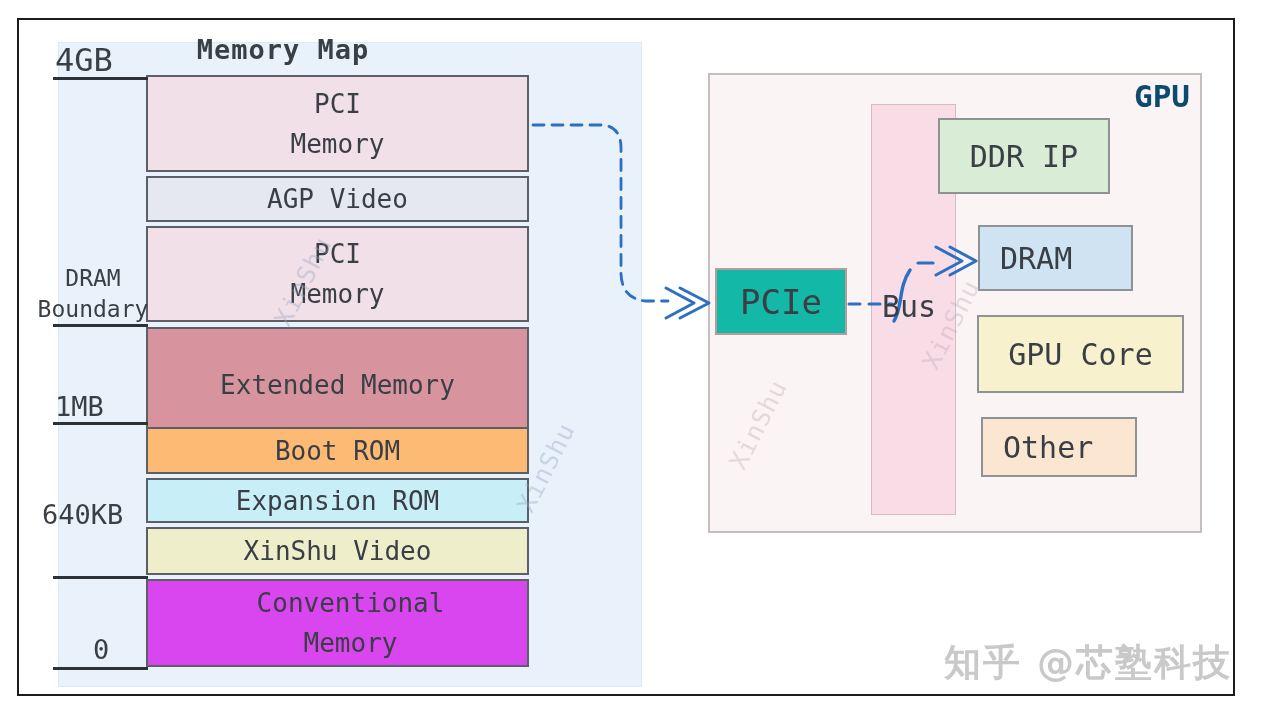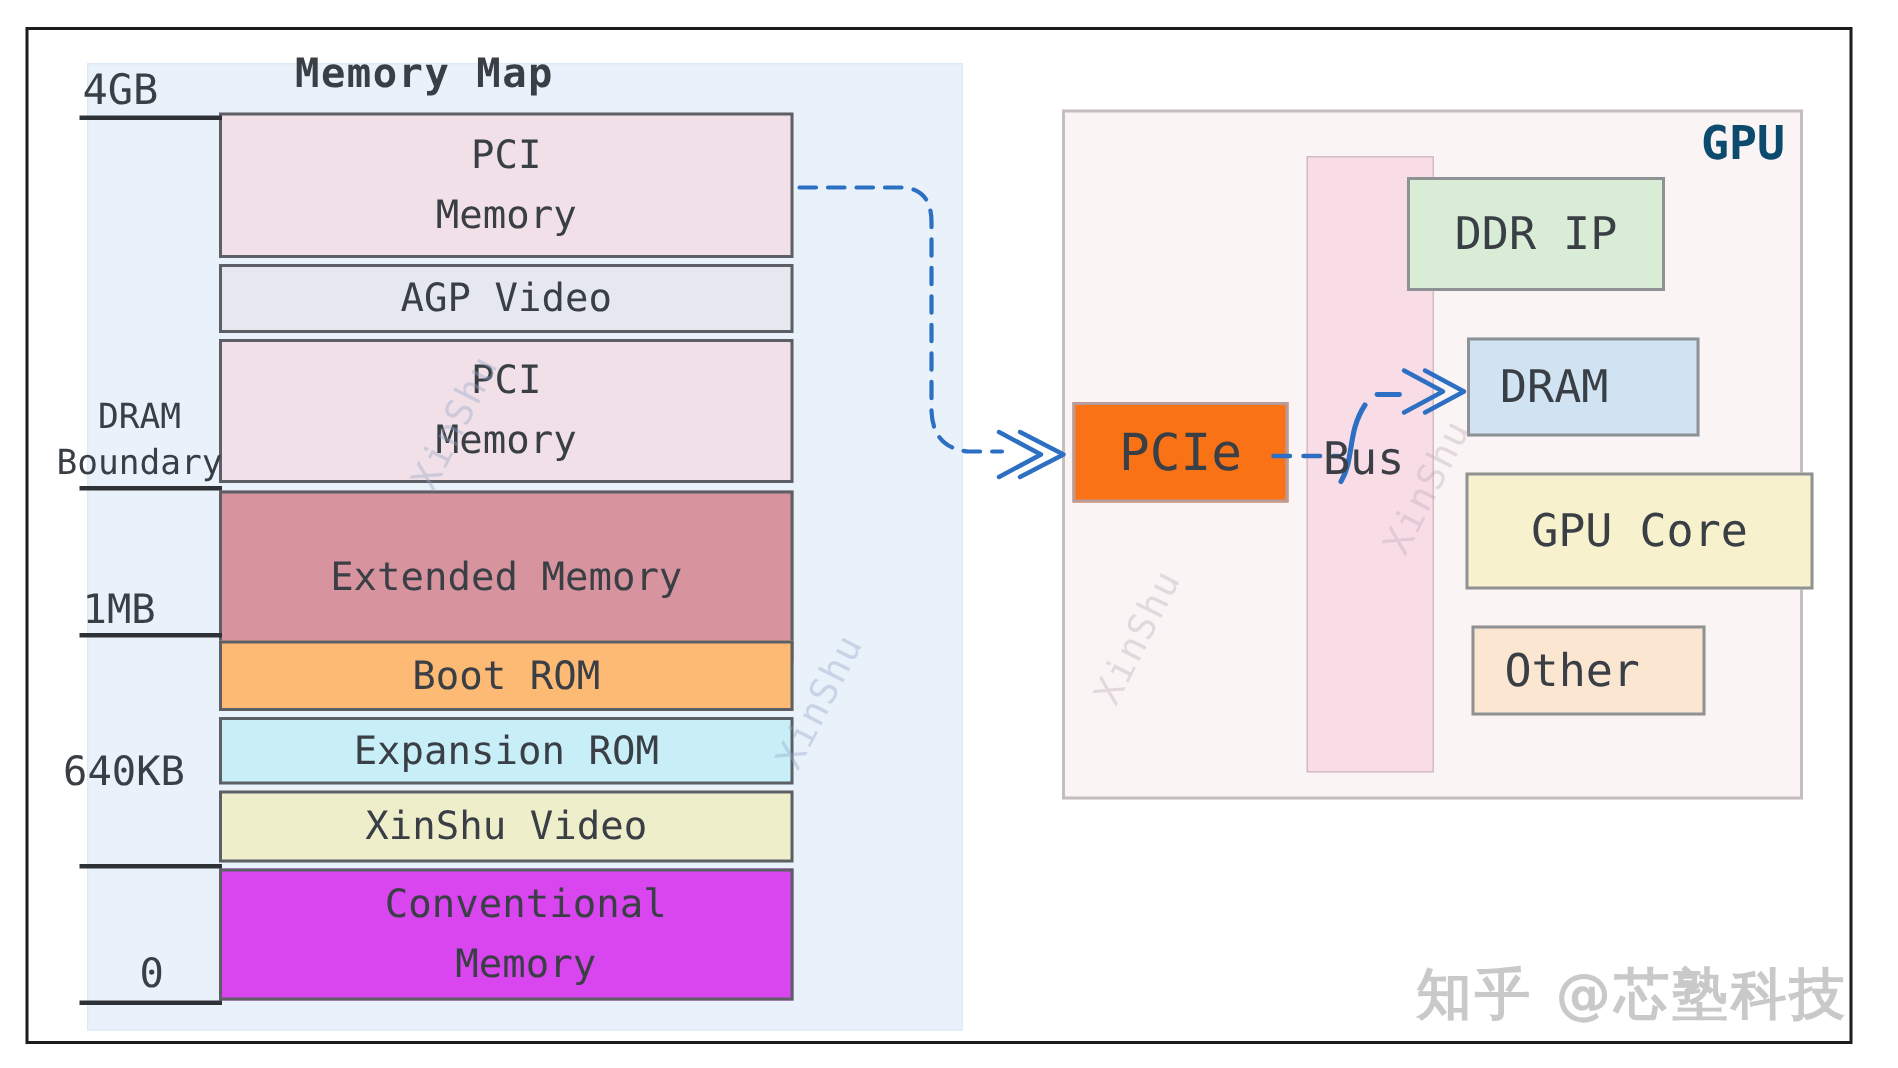--- a/index.html
+++ b/index.html
@@ -18,36 +18,36 @@
   .b1{top:176px;height:46px;}
   .b2{top:226px;height:96px;}
   .b3{top:327px;height:115px;}
   .b4{top:427px;height:47px;}
   .b5{top:478px;height:45px;}
   .b6{top:527px;height:48px;}
   .b7{top:579px;height:88px;}
   .tickline{left:53px;width:95px;height:0;border-top:3px solid #2e3237;}
   .t0{top:77px;} .t1{top:324px;} .t2{top:422px;} .t3{top:576px;} .t4{top:667px;}
   .ticklabel{font-size:27px;line-height:30px;white-space:pre-line;}
-  .l0{left:55px;top:45px;font-size:28px;}
+  .l0{left:55px;top:45px;font-size:32px;}
   .l1{left:30px;top:263px;width:126px;text-align:center;font-size:23px;line-height:31px;}
   .l2{left:55px;top:392px;}
   .l3{left:42px;top:500px;}
   .l4{left:93px;top:635px;}
   
   .gpu-panel{left:708px;top:73px;width:494px;height:460px;background:#faf4f4;border:2px solid #c6bebe;box-sizing:border-box;}
   .gpu-title{left:1118px;top:78px;width:72px;font-size:31px;font-weight:bold;text-align:right;}
-  .pcie{left:715px;top:268px;width:144px;height:67px;background:#f97316;border:2px solid #b89b9b;box-sizing:border-box;
+  .pcie{left:715px;top:268px;width:132px;height:67px;background:#14b8a6;border:2px solid #b89b9b;box-sizing:border-box;
         display:flex;align-items:center;justify-content:center;font-size:34px;}
   .busbar{left:871px;top:104px;width:85px;height:411px;background:#f8dce6;border:1.5px solid #d5bbc5;box-sizing:border-box;}
   .buslabel{left:882px;top:289px;font-size:30px;z-index:6;}
   .comp{border:2px solid #8f9294;box-sizing:border-box;display:flex;align-items:center;font-size:30px;}
   .c0{left:938px;top:118px;width:172px;height:76px;justify-content:center;}
   .c1{left:978px;top:225px;width:155px;height:66px;padding-left:20px;}
-  .c2{left:977px;top:315px;width:232px;height:78px;justify-content:center;}
+  .c2{left:977px;top:315px;width:207px;height:78px;justify-content:center;}
   .c3{left:981px;top:417px;width:156px;height:60px;padding-left:20px;}
   
   .wm{font-size:25px;letter-spacing:1px;transform:rotate(-63deg);pointer-events:none;}
   .wm-blue{color:rgba(150,168,200,0.40);}
   .wm-warm{color:rgba(186,170,186,0.38);}
   .wm1{left:255px;top:267px;}
   .wm2{left:498px;top:453px;}
   .wm3{left:710px;top:410px;}
   .wm4{left:903px;top:310px;}
   .credit{right:33px;top:638px;font-size:37px;font-weight:bold;letter-spacing:2px;

